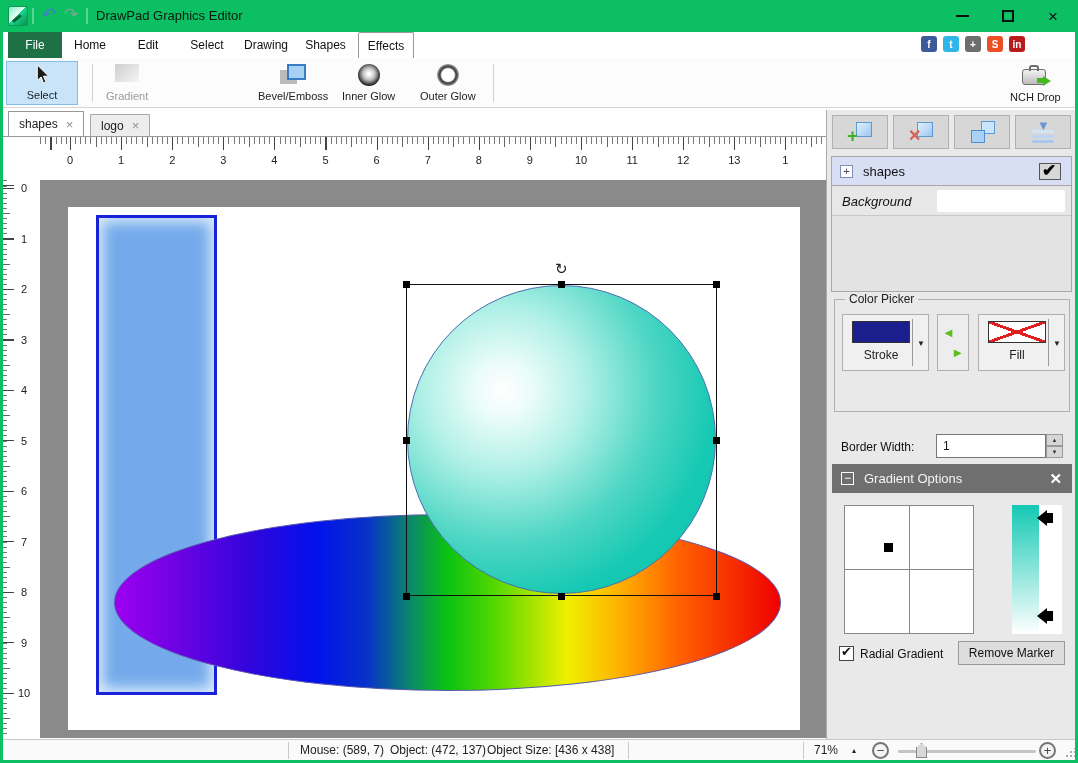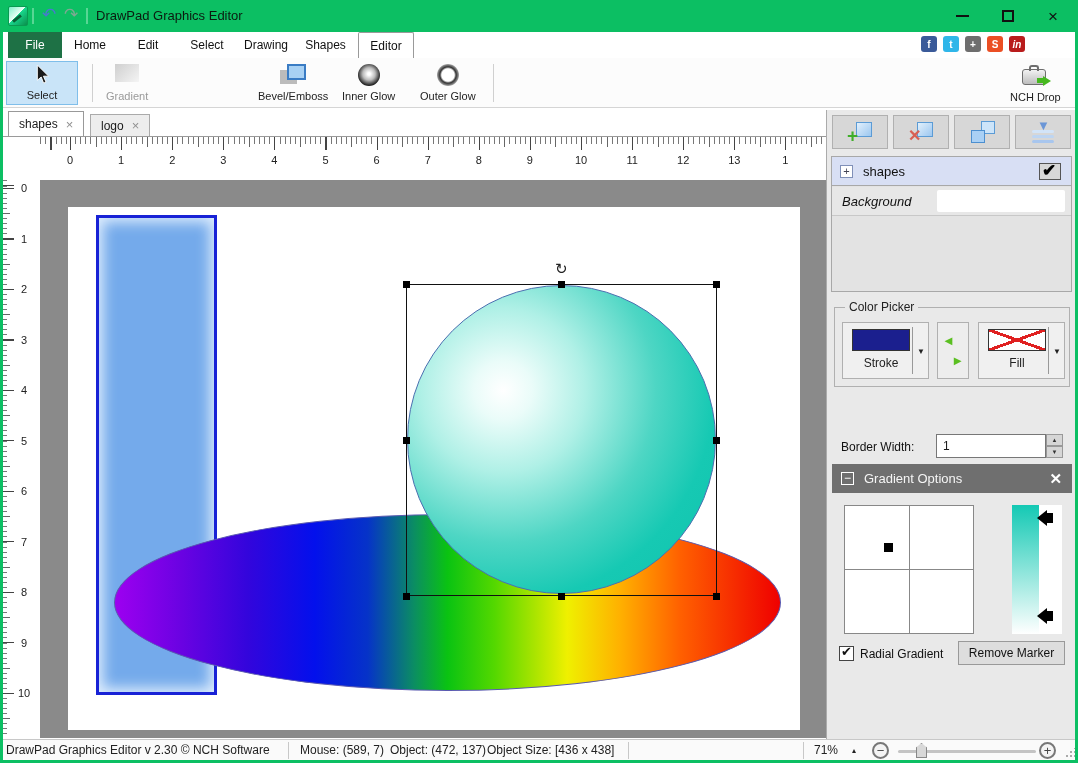--- a/index.html
+++ b/index.html
@@ -115,21 +115,21 @@
   .layer-row-sel { position:absolute; left:0; top:0; width:100%; height:29px; background:#D8DFF4; border-bottom:1px solid #A8A8A8;
     display:flex; align-items:center; }
   .layer-row { position:absolute; left:0; top:30px; width:100%; height:29px; background:#E7E7E7; border-bottom:1px solid #C8C8C8;
     display:flex; align-items:center; }
   .expander { width:13px; height:13px; margin-left:8px; border:1px solid #8090B8; background:#FFF; color:#445;
     font-size:11px; line-height:11px; text-align:center; }
   .layer-name { margin-left:10px; font-size:13px; color:#111; }
   .layer-check { position:absolute; right:10px; top:6px; width:22px; height:17px; background:#D8D8D8; border:1px solid #555; }
   .layer-check .chk { position:absolute; left:2px; top:-4px; font-size:17px; font-weight:bold; color:#000; }
   .bg-swatch { position:absolute; right:6px; top:3px; width:128px; height:22px; background:#FFF; border-radius:2px; }
-  .fieldset-cp { position:absolute; left:7px; top:189px; width:236px; height:80px; border:1px solid #B0B0B0;margin-top:8px; }
+  .fieldset-cp { position:absolute; left:7px; top:189px; width:236px; height:113px; border:1px solid #B0B0B0; }
   .fieldset-legend { position:absolute; left:10px; top:-8px; background:#E9E9E9; padding:0 4px; font-size:12px; color:#222; }
   .cp-btn { position:absolute; top:14px; width:87px; height:57px; background:#F0F0F0; border:1px solid #B0B0B0; }
   .cp-swatch { position:absolute; left:9px; top:6px; width:58px; height:22px; border:1px solid #333; }
   .cp-label { position:absolute; left:0; top:33px; width:76px; text-align:center; font-size:12px; color:#222; }
   .cp-vline { position:absolute; right:15px; top:4px; width:1px; height:47px; background:#999; }
   .cp-arrow { position:absolute; right:3px; top:24px; font-size:8px; color:#222; }
   .fill-x { background-image:
       linear-gradient(to top right, transparent 46%, #E02020 46%, #E02020 54%, transparent 54%),
       linear-gradient(to bottom right, transparent 46%, #E02020 46%, #E02020 54%, transparent 54%); }
   .swap-btn { position:absolute; left:102px; top:14px; width:32px; height:57px; background:#EDEDED; border:1px solid #B0B0B0; }
@@ -202,28 +202,28 @@
       </div>
   </div>
 
   <div class="tabrow">
     <div class="rtab rtab-file" style="left:8px;width:54px">File</div>
     <div class="rtab" style="left:62px;width:56px">Home</div>
     <div class="rtab" style="left:118px;width:60px">Edit</div>
     <div class="rtab" style="left:178px;width:58px">Select</div>
     <div class="rtab" style="left:236px;width:60px">Drawing</div>
     <div class="rtab" style="left:296px;width:59px">Shapes</div>
-    <div class="rtab rtab-active" style="left:358px;width:56px">Editor</div>
+    <div class="rtab rtab-active" style="left:358px;width:56px">Effects</div>
   </div>
   <div class="social-wrap" style="left:921px">
       <div class="social-icon" style="background: rgb(58, 90, 153);">f</div>
       <div class="social-icon" style="background: rgb(47, 182, 233);">t</div>
       <div class="social-icon" style="background: rgb(110, 110, 110);">+</div>
       <div class="social-icon" style="background: rgb(235, 79, 36);">S</div>
-      <div class="social-icon" style="background: #b91c1c; font-style: italic;">in</div>
+      <div class="social-icon" style="background: #b91c1c;">in</div>
     </div>
   <div class="small-caret" style="left:1033px;top:38px">⌄</div>
   <div class="help-circle" style="left:1045px">?</div>
   <div class="small-caret" style="left:1065px;top:39px">▾</div>
 
   <div class="toolbar">
     <div class="select-btn">
       <span>
         <svg width="16" height="20" viewBox="0 0 12 15">
             <path d="M2.5 0 L2.5 11.5 L5.4 9 L7.2 13.6 L9 12.8 L7.1 8.4 L11 8.4 Z" fill="#1a1a1a" stroke="#ffffff" stroke-width="0.7"></path>
@@ -420,21 +420,20 @@
       </div>
     </div>
     <div class="radial-check">
       <span class="chk">✔</span>
     </div>
     <div class="radial-label">Radial Gradient</div>
     <div class="remove-btn">Remove Marker</div>
   </div>
 
   <div class="statusbar">
-    <span class="sb-text" style="left:6px">DrawPad Graphics Editor v 2.30 © NCH Software</span>
     <div class="sb-sep" style="left:288px"></div>
     <span class="sb-text" style="left:300px">Mouse: (589, 7)</span>
     <span class="sb-text" style="left:390px">Object: (472, 137)</span>
     <span class="sb-text" style="left:487px">Object Size: [436 x 438]</span>
     <div class="sb-sep" style="left:628px"></div>
     <div class="sb-sep" style="left:803px"></div>
     <span class="sb-text" style="left:814px">71%</span>
     <span class="sb-text" style="left:852px;font-size:8px;top:6px">▴</span>
     <div class="sb-circle" style="left:872px">−</div>
     <div class="sb-track"></div>

